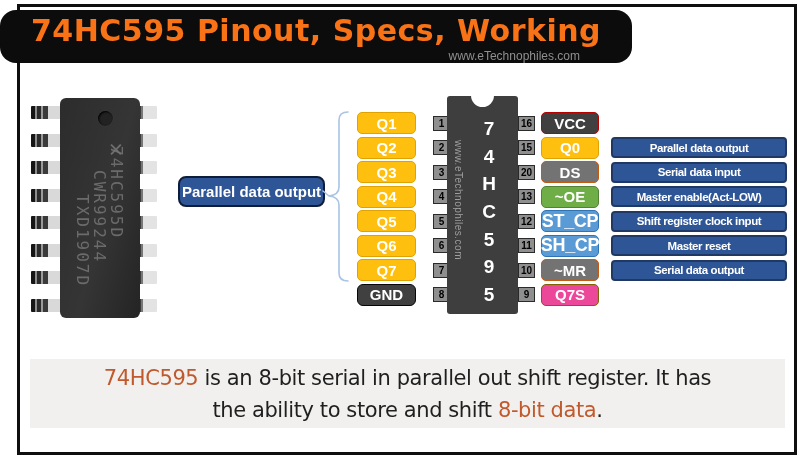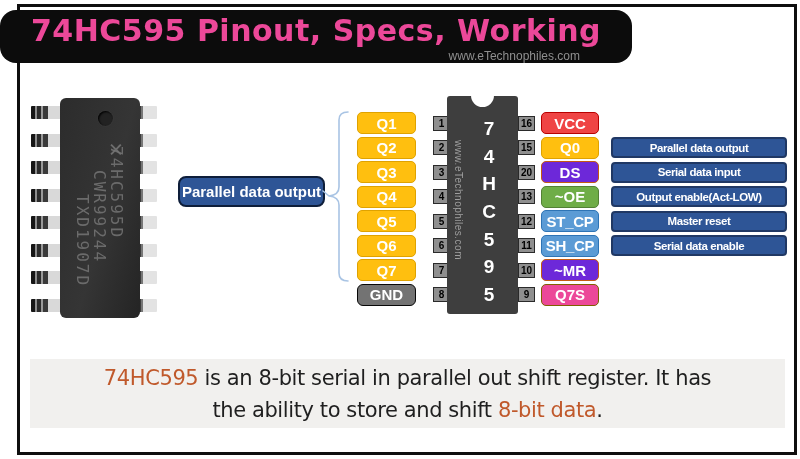--- a/index.html
+++ b/index.html
@@ -6,21 +6,21 @@
   #stage{position:relative;width:800px;height:459px;background:#fff;overflow:hidden;
          font-family:"Liberation Sans",sans-serif;}
   
   #frame{position:absolute;left:17px;top:4px;width:780px;height:451px;
          border:3px solid #0f0f0f;box-sizing:border-box;background:#fff;z-index:1;}
   
   #banner{position:absolute;left:0;top:10px;width:632px;height:53px;background:#0c0c0c;
           border-radius:16px;z-index:3;}
   #banner .title{position:absolute;left:0;top:3px;width:100%;text-align:center;
           font-family:"DejaVu Sans",sans-serif;font-weight:bold;font-size:30px;
-          color:#ec4899;letter-spacing:.5px;white-space:nowrap;}
+          color:#f97316;letter-spacing:.5px;white-space:nowrap;}
   #banner .wm{position:absolute;right:52px;bottom:0px;font-size:12px;color:#8f8f8f;}
   
   #photo{position:absolute;left:28px;top:92px;width:140px;height:233px;z-index:2;}
   #photo .body{position:absolute;left:32px;top:6px;width:80px;height:220px;
           background:linear-gradient(105deg,#2c2c2c,#353535 55%,#242424);border-radius:6px;}
   #photo .dimple{position:absolute;left:38px;top:13px;width:15px;height:15px;border-radius:50%;
           background:#222;box-shadow:inset 1px 1px 2px #000,0 0 1px #555;}
   #photo .lead{position:absolute;height:13px;border-radius:1px;}
   #photo .lead.l{left:3px;width:31px;
           background:linear-gradient(90deg,#161616 0 4px,#8d8d8d 4px 6px,#2b2b2b 6px 10px,#9a9a9a 10px 12px,#3a3a3a 12px 17px,#d9d9d9 17px 100%);}
@@ -40,27 +40,27 @@
   .col .row{height:22px;display:flex;align-items:center;justify-content:center;}
   #col-q{left:357px;width:59px;justify-content:space-between;}
   #col-lp{left:433px;width:17px;}
   #col-rp{left:518px;width:17px;}
   #col-rl{left:541px;width:58px;}
   #col-ds{left:611px;width:176px;}
   
   .pinbox{width:100%;height:22px;box-sizing:border-box;border-radius:5px;display:flex;
           align-items:center;justify-content:center;color:#fff;font-weight:bold;font-size:15px;}
   .yellow{background:#FFBF0F;border:1.5px solid #DFA200;}
-  .black {background:#737373;border:1.5px solid #070707;border-radius:6px;}
-  .red   {background:#ef4444;border:1.5px solid #b80000;}
-  .orange{background:#6d28d9;border:1.5px solid #C55A11;}
+  .black {background:#404040;border:1.5px solid #070707;border-radius:6px;}
+  .red   {background:#404040;border:1.5px solid #b80000;}
+  .orange{background:#737373;border:1.5px solid #C55A11;}
   .green {background:#6FAD47;border:1.5px solid #538135;}
   .blue  {background:#5B9BD5;border:1.5px solid #2E74B5;}
   .gold  {background:#ec4899;border:1.5px solid #7F6000;}
-  .sm{font-size:15px;letter-spacing:-.3px;}
+  .sm{font-size:18px;letter-spacing:-.3px;}
   
   .numsq{width:17px;height:15px;background:#8F8F8F;border:1px solid #2a2a2a;box-sizing:border-box;
          display:flex;align-items:center;justify-content:center;font-size:10px;font-weight:bold;color:#000;}
   
   #ic{position:absolute;left:447px;top:96px;width:71px;height:218px;background:#3E3E3E;
       border-radius:3px;z-index:2;}
   #ic .notch{position:absolute;left:24px;top:-12px;width:23px;height:23px;border-radius:50%;
       background:#fff;}
   #ic .chars{position:absolute;left:24px;top:22px;width:36px;height:188px;display:flex;
       flex-direction:column;justify-content:space-between;align-items:center;color:#fff;
@@ -250,27 +250,30 @@
     <div class="row">
         <div class="descbox hidden"></div>
       </div>
     <div class="row">
         <div class="descbox">Parallel data output</div>
       </div>
     <div class="row">
         <div class="descbox">Serial data input</div>
       </div>
     <div class="row">
-        <div class="descbox">Output enable(Act-LOW)</div>
+        <div class="descbox">Master enable(Act-LOW)</div>
+      </div>
+    <div class="row">
+        <div class="descbox">Shift register clock input</div>
       </div>
     <div class="row">
         <div class="descbox">Master reset</div>
       </div>
     <div class="row">
-        <div class="descbox">Serial data enable</div>
+        <div class="descbox">Serial data output</div>
       </div>
   </div>
 
   <div id="footer">
     <div class="ln"><span class="accent">74HC595</span><span> is an 8-bit serial in parallel out shift register. It has</span></div>
     <div class="ln"><span>the ability to store and shift </span><span class="accent">8-bit data</span><span>.</span></div>
   </div>
 
 </div>
 

